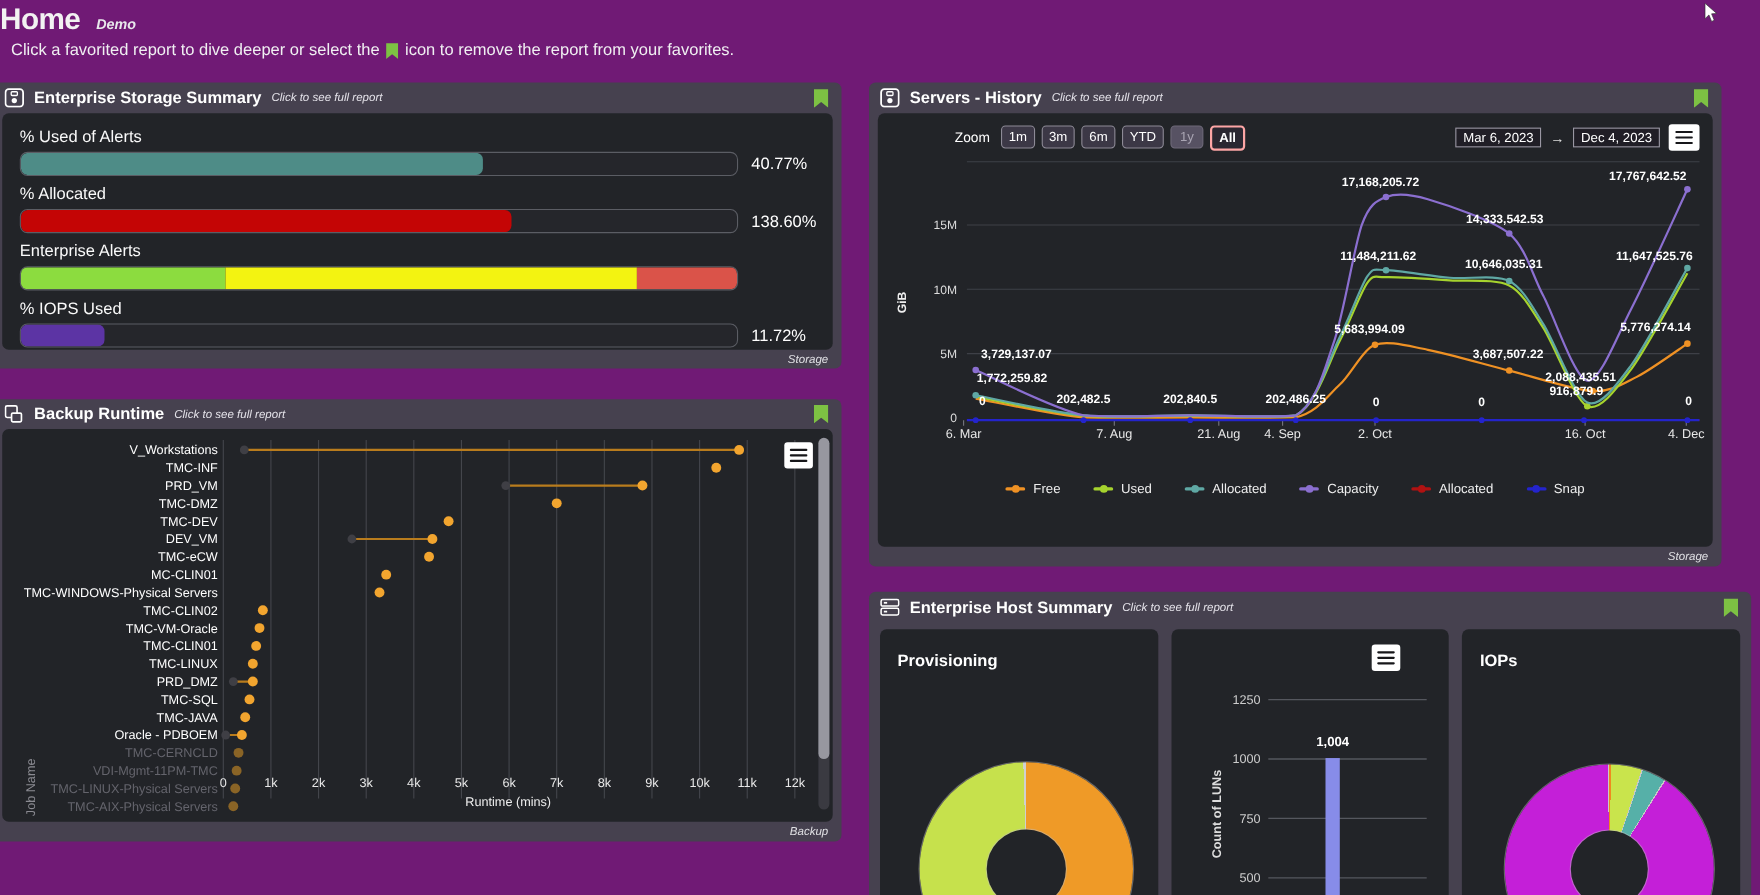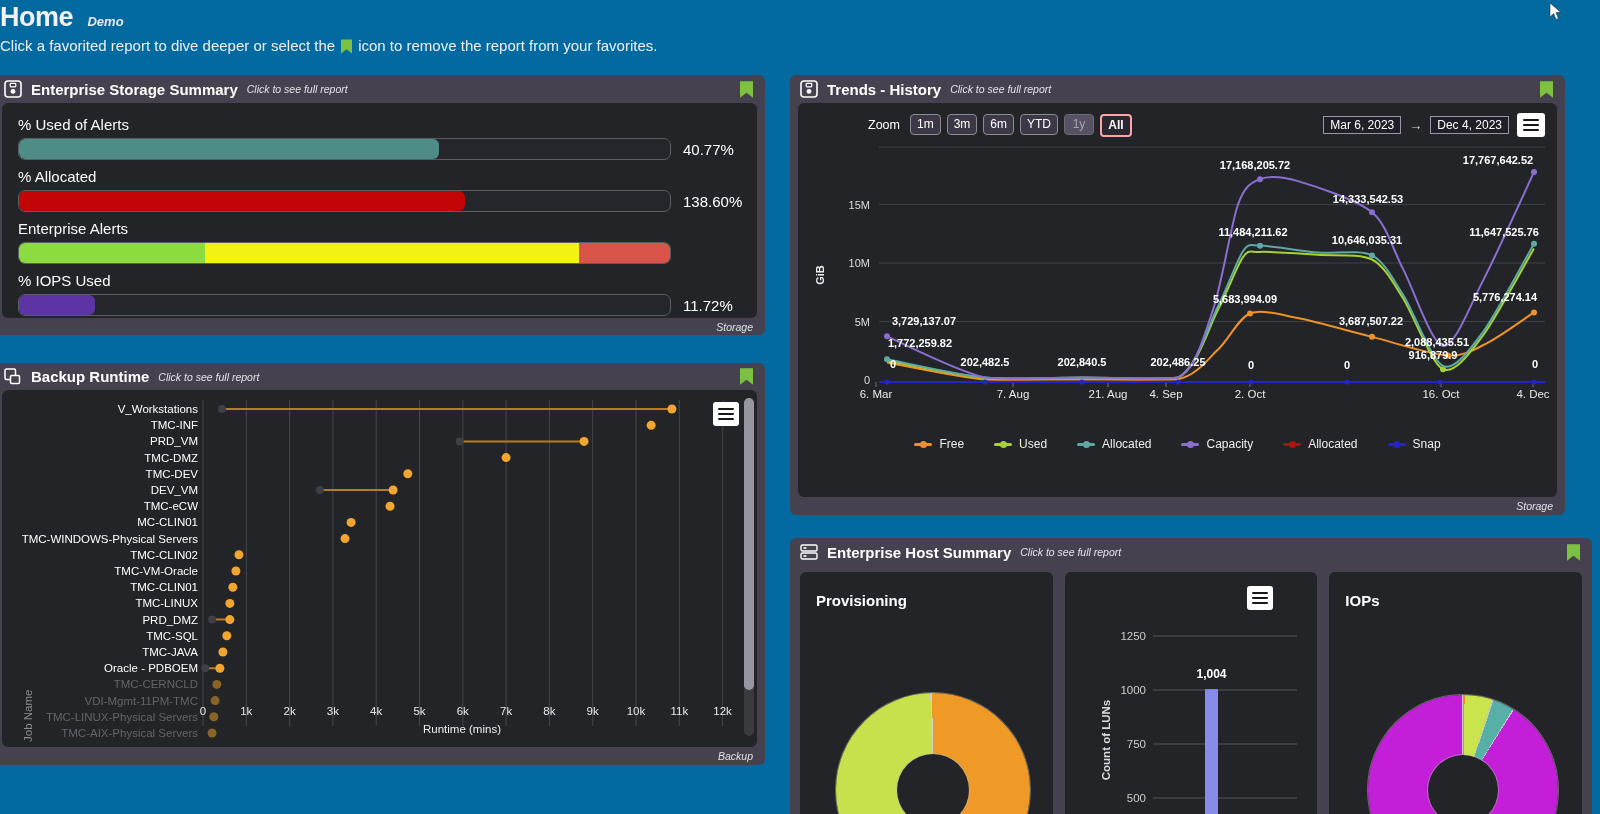--- a/index.html
+++ b/index.html
@@ -1,22 +1,22 @@
 <!DOCTYPE html>
 <html><head>
 <meta charset="utf-8">
 <style>
   html,body{margin:0;padding:0;background:#17181c;}
-  .page{position:relative;width:1600px;height:814px;overflow:hidden;background:#0369a1;
+  .page{position:relative;width:1600px;height:814px;overflow:hidden;background:#701a75;
         font-family:"Liberation Sans",sans-serif;color:#f2f2f2;}
   
   .pg-head{position:absolute;top:2px;left:0;}
   .pg-title{font-size:27px;font-weight:bold;display:inline-block;letter-spacing:-0.5px;}
   .pg-sub{font-size:13px;font-weight:bold;font-style:italic;color:#e8e8ec;margin-left:10px;}
-  .pg-instr{position:absolute;top:37px;left:0;font-size:15px;color:#f0f0f2;display:flex;align-items:flex-end;gap:6px;}
+  .pg-instr{position:absolute;top:37px;left:10px;font-size:15px;color:#f0f0f2;display:flex;align-items:flex-end;gap:6px;}
   
   .col-left{position:absolute;left:-6px;top:75px;width:771px;}
   .col-right{position:absolute;left:790px;top:75px;}
   
   .card{background:#46414f;border-radius:6px;position:relative;}
   .card-head{display:flex;align-items:center;height:28px;padding:0 12px 0 10px;gap:9px;cursor:pointer;}
   .card-title{font-size:15px;font-weight:bold;color:#fff;white-space:nowrap;}
   .card-sub{font-size:10.5px;font-style:italic;color:#e4e2e9;white-space:nowrap;}
   .bookmark{margin-left:auto;display:flex;}
   .card-body{background:#222428;border-radius:6px;margin:0 8px;position:relative;overflow:hidden;}
@@ -250,21 +250,21 @@
 
   <div class="col-right">
 
     <div class="card" style="width:775px;height:440px;">
       <div class="card-head">
         <svg width="18" height="18" viewBox="0 0 18 18">
           <rect x="1" y="1" width="16" height="16" rx="3" fill="none" stroke="#fff" stroke-width="1.6"></rect>
           <rect x="6.2" y="3.4" width="5.6" height="3.4" rx="0.8" fill="none" stroke="#fff" stroke-width="1.2"></rect>
           <circle cx="9" cy="11.4" r="2.4" fill="#fff"></circle>
         </svg>
-        <span class="card-title">Trends - History</span>
+        <span class="card-title">Servers - History</span>
         <span class="card-sub">Click to see full report</span>
         <span class="bookmark">
           <svg width="13" height="17" viewBox="0 0 14 18">
               <path d="M0 0 h14 v18 l-7 -5.5 l-7 5.5 z" fill="#7dc143"></path>
             </svg>
         </span>
       </div>
       <div class="card-body" style="height:394px;">
         <div class="tl-bar">
           <span class="tl-zoom">Zoom</span>

